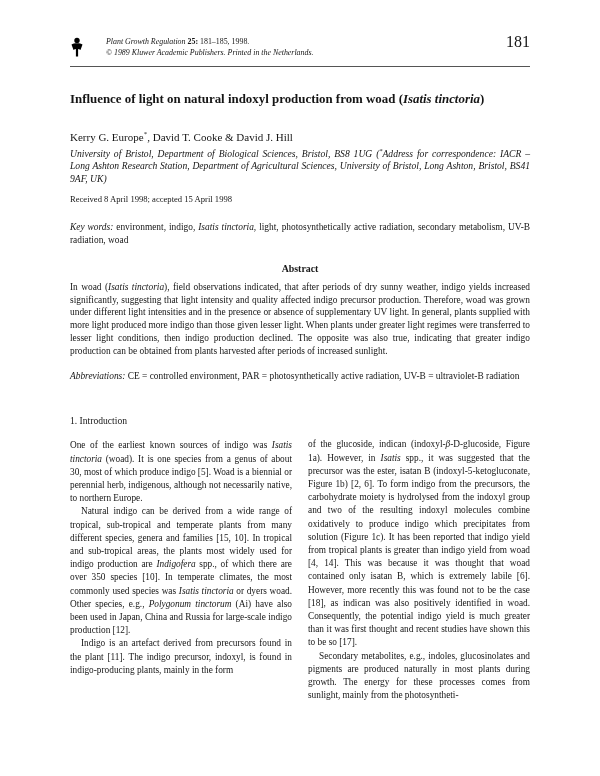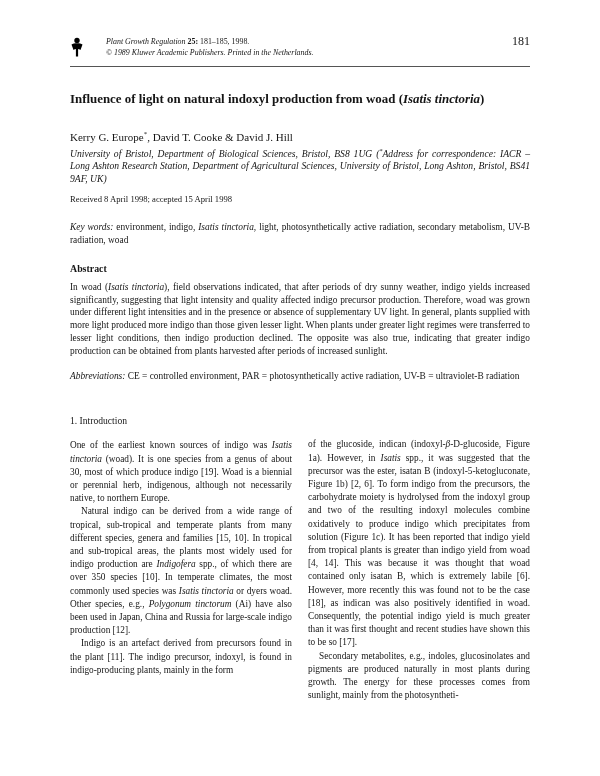--- a/index.html
+++ b/index.html
@@ -15,35 +15,35 @@
     width:600px; height:776px;
     background:#ffffff;
     padding:36px 70px 0 70px;
     overflow:hidden;
   }
   .page-header { display:flex; justify-content:space-between; align-items:flex-start; }
   .header-left { display:flex; gap:22px; }
   .logo { display:block; margin-top:1px; }
   .journal-lines { font-size:7.9px; line-height:10.6px; padding-top:1px; }
   .journal-line .it { font-style:italic; }
-  .page-number { font-size:12px; line-height:11px; }
+  .page-number { font-size:16px; line-height:11px; }
   .header-rule { border:none; border-top:1px solid #555; margin-top:5px; }
 
   .title {
     margin-top:24px;
     font-size:12.9px; line-height:17px;
     font-weight:bold;
     white-space:nowrap;
   }
   .authors { margin-top:23px; font-size:11px; }
   .affiliation { margin-top:5px; font-size:9.6px; line-height:12.4px; font-style:italic; text-align:justify; }
   .received { margin-top:9px; font-size:8.6px; }
 
   .keywords { margin-top:17px; font-size:9.4px; line-height:12.8px; text-align:justify; }
-  .abstract-heading { margin-top:16px; font-size:9.9px; font-weight:bold; }
+  .abstract-heading { margin-top:16px; font-size:9.9px; font-weight:bold;text-align:center; }
   .abstract { margin-top:7px; font-size:9.4px; line-height:12.8px; text-align:justify; }
   .abbreviations { margin-top:12px; font-size:9.4px; line-height:12.8px; text-align:justify; }
 
   .body-columns { display:flex; gap:16px; margin-top:33px; }
   .column { width:222px; }
   .column-right { padding-top:23px; }
   .section-heading { font-size:9.6px; font-weight:normal; margin-bottom:13px; }
   .col-para { font-size:9.3px; line-height:13.2px; text-align:justify; hyphens:auto; }
   .col-para.indent { text-indent:11px; }
 
@@ -88,21 +88,21 @@
   <h2 class="abstract-heading">Abstract</h2>
 
   <p class="abstract"><span>In woad (</span><span class="it">Isatis tinctoria</span><span>), field observations indicated, that after periods of dry sunny weather, indigo yields increased significantly, suggesting that light intensity and quality affected indigo precursor production. Therefore, woad was grown under different light intensities and in the presence or absence of supplementary UV light. In general, plants supplied with more light produced more indigo than those given lesser light. When plants under greater light regimes were transferred to lesser light conditions, then indigo production declined. The opposite was also true, indicating that greater indigo production can be obtained from plants harvested after periods of increased sunlight.</span></p>
 
   <p class="abbreviations"><span class="it">Abbreviations:</span><span> CE = controlled environment, PAR = photosynthetically active radiation, UV-B = ultraviolet-B radiation</span></p>
 
   <div class="body-columns">
     <div class="column column-left">
       <h3 class="section-heading">1. Introduction</h3>
       <div>
-          <p class="col-para"><span>One of the earliest known sources of indigo was </span><span class="it">Isatis tinctoria</span><span> (woad). It is one species from a genus of about 30, most of which produce indigo [19]. Woad is a biennial or perennial herb, indigenous, although not necessarily native, to northern Europe.</span></p>
+          <p class="col-para"><span>One of the earliest known sources of indigo was </span><span class="it">Isatis tinctoria</span><span> (woad). It is one species from a genus of about 30, most of which produce indigo [5]. Woad is a biennial or perennial herb, indigenous, although not necessarily native, to northern Europe.</span></p>
           <p class="col-para indent"><span>Natural indigo can be derived from a wide range of tropical, sub-tropical and temperate plants from many different species, genera and families [15, 10]. In tropical and sub-tropical areas, the plants most widely used for indigo production are </span><span class="it">Indigofera</span><span> spp., of which there are over 350 species [10]. In temperate climates, the most commonly used species was </span><span class="it">Isatis tinctoria</span><span> or dyers woad. Other species, e.g., </span><span class="it">Polygonum tinctorum</span><span> (Ai) have also been used in Japan, China and Russia for large-scale indigo production [12].</span></p>
           <p class="col-para indent"><span>Indigo is an artefact derived from precursors found in the plant [11]. The indigo precursor, indoxyl, is found in indigo-producing plants, mainly in the form</span></p>
         </div>
     </div>
     <div class="column column-right">
       <div>
           <p class="col-para"><span>of the glucoside, indican (indoxyl-</span><span class="it">β</span><span>-D-glucoside, Figure 1a). However, in </span><span class="it">Isatis</span><span> spp., it was suggested that the precursor was the ester, isatan B (indoxyl-5-ketogluconate, Figure 1b) [2, 6]. To form indigo from the precursors, the carbohydrate moiety is hydrolysed from the indoxyl group and two of the resulting indoxyl molecules combine oxidatively to produce indigo which precipitates from solution (Figure 1c). It has been reported that indigo yield from tropical plants is greater than indigo yield from woad [4, 14]. This was because it was thought that woad contained only isatan B, which is extremely labile [6]. However, more recently this was found not to be the case [18], as indican was also positively identified in woad. Consequently, the potential indigo yield is much greater than it was first thought and recent studies have shown this to be so [17].</span></p>
           <p class="col-para indent"><span>Secondary metabolites, e.g., indoles, glucosinolates and pigments are produced naturally in most plants during growth. The energy for these processes comes from sunlight, mainly from the photosyntheti-</span></p>
         </div>
     </div>

